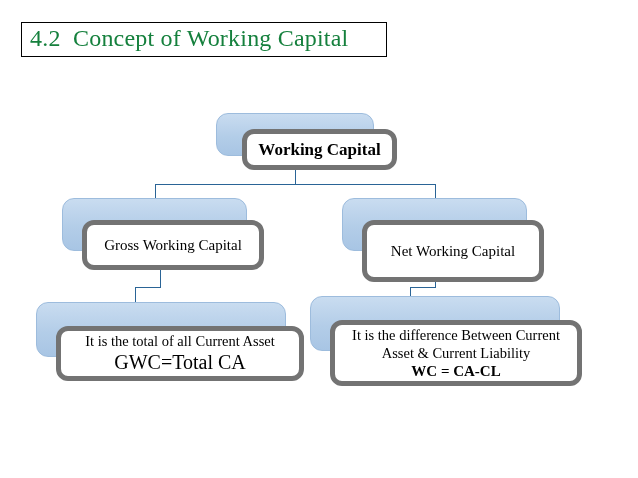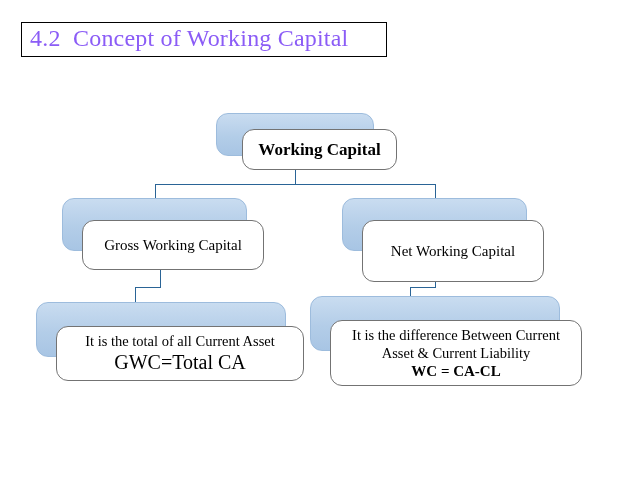--- a/index.html
+++ b/index.html
@@ -26,21 +26,21 @@
     border: 1px solid #000000;
     box-sizing: border-box;
     background: #ffffff;
   }
   .title-text {
     position: absolute;
     left: 8px;
     top: 2px;
     font-size: 24px;
     font-family: "Liberation Serif", serif;
-    color: #8b5cf6;
+    color: #15803d;
     white-space: pre;
     letter-spacing: 0.2px;
   }
 
   
   .line {
     position: absolute;
     background: #2a6496;
   }
   .line.h { height: 1px; }
@@ -58,21 +58,21 @@
     height: 100%;
     border-radius: 12px;
     background: linear-gradient(180deg, #c9dcf0 0%, #b3cde8 55%, #a8c5e4 100%);
     border: 1px solid #9dbcdd;
     box-sizing: border-box;
   }
   .node .box {
     position: absolute;
     border-radius: 12px;
     background: #ffffff;
-    border: 1px solid #737373;
+    border: 5px solid #737373;
     box-sizing: border-box;
     display: flex;
     align-items: center;
     justify-content: flex-end;
     text-align: center;
   }
   .node .box .label {
     display: block;
     width: 100%;
     padding: 0 6px;

